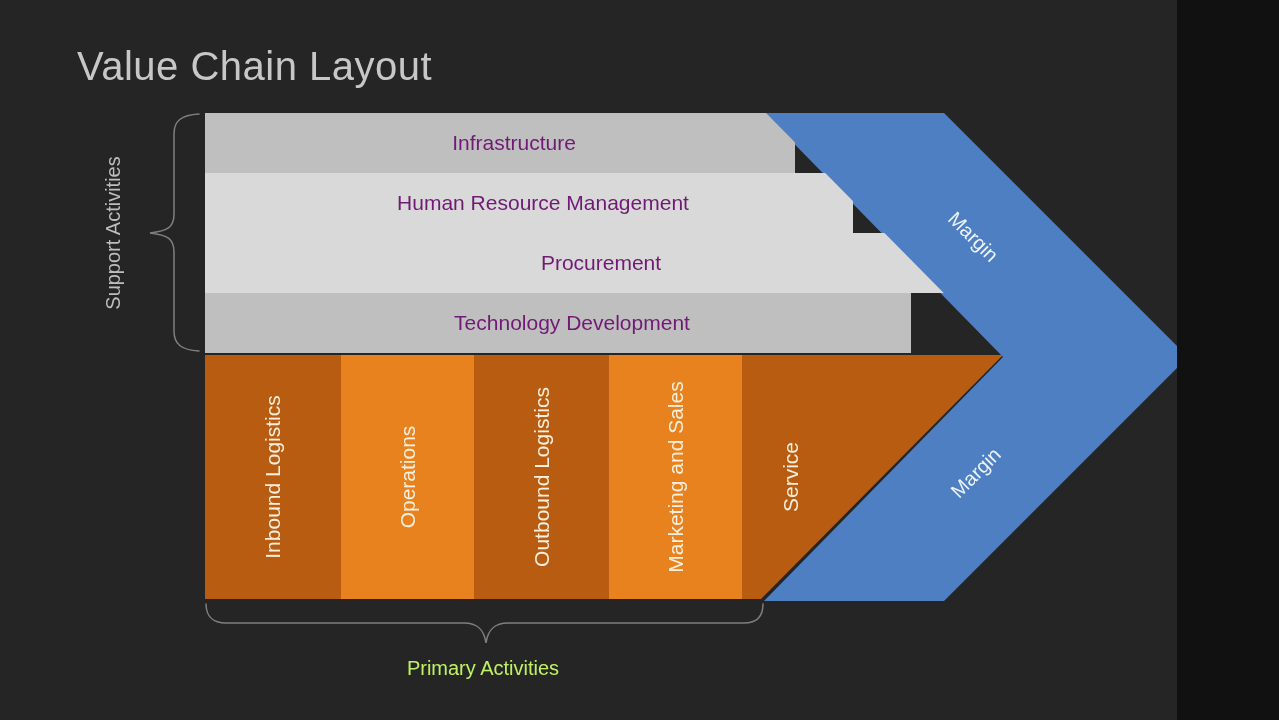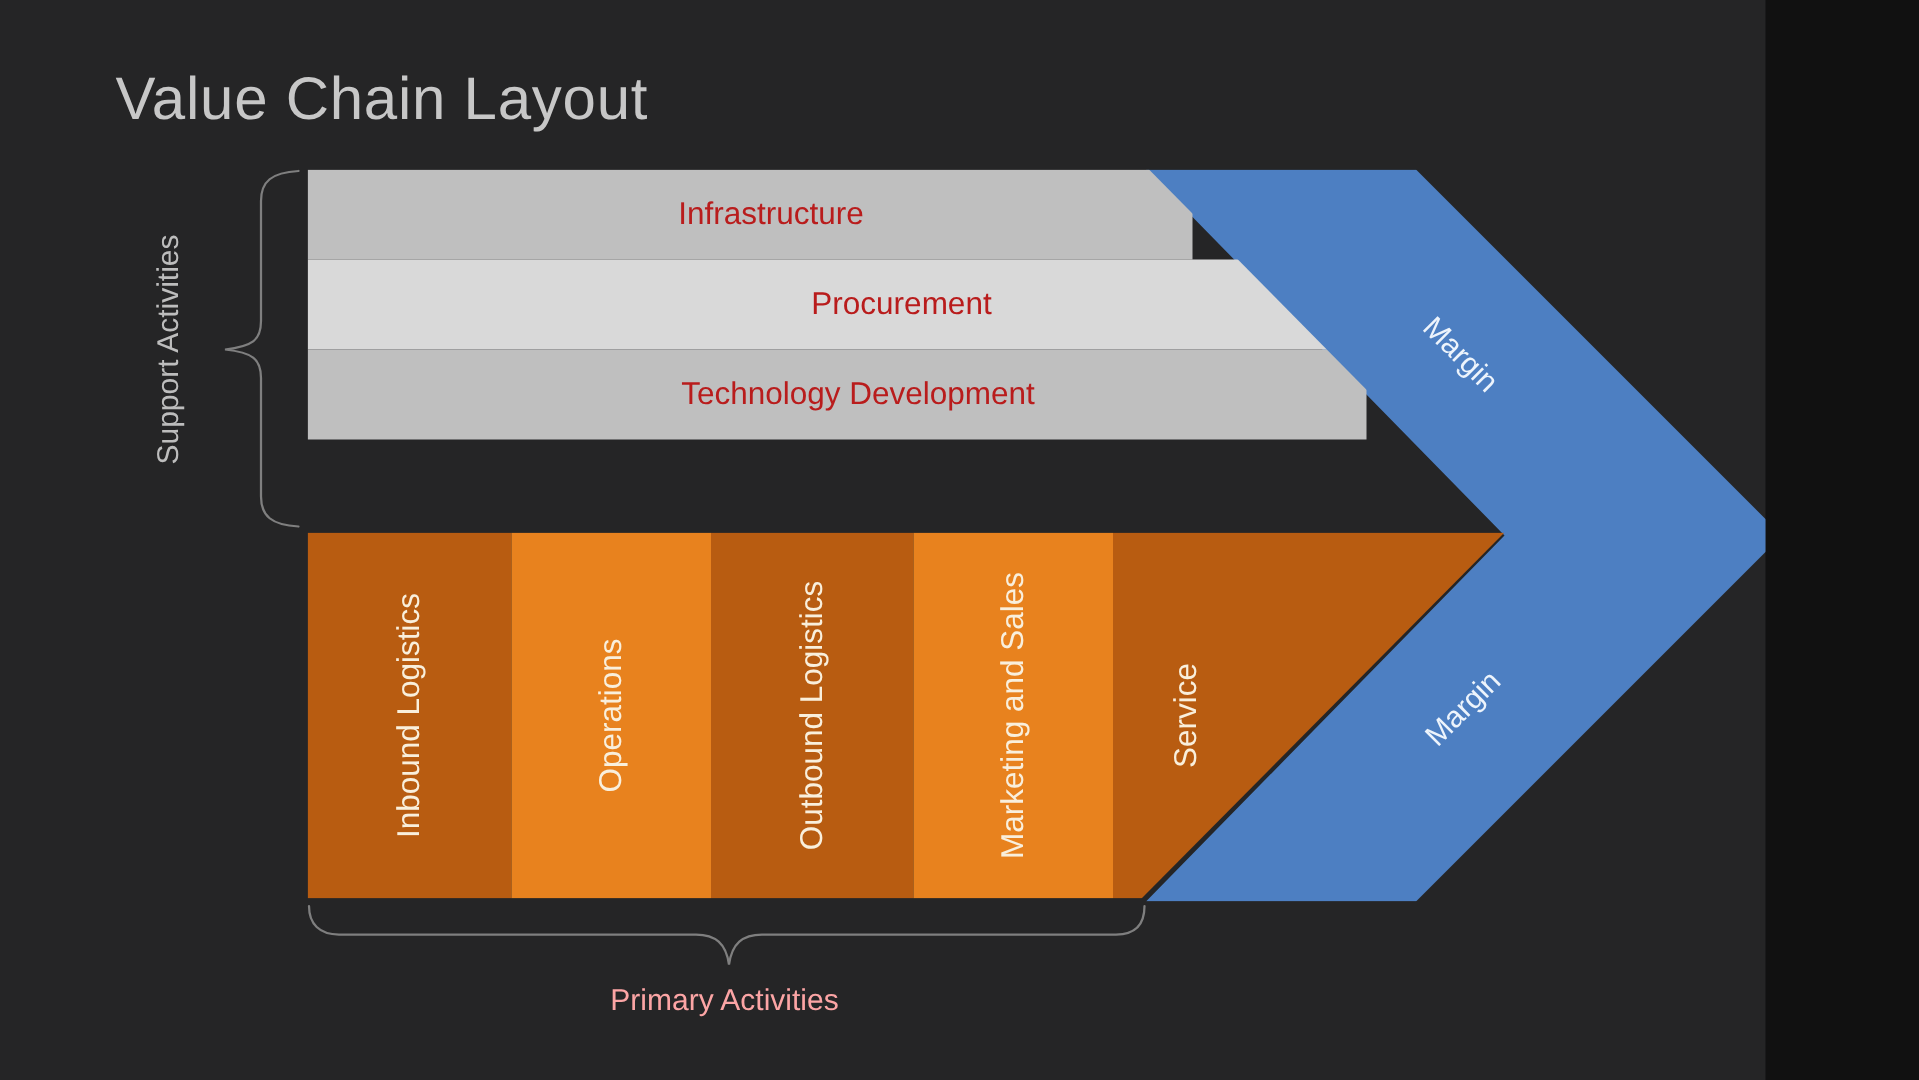--- a/index.html
+++ b/index.html
@@ -24,21 +24,21 @@
   .margin-upper{left:209px;top:124px;transform:translate(-50%,-50%) rotate(45deg);}
   .margin-lower{left:212px;top:360px;transform:translate(-50%,-50%) rotate(-45deg);}
   
   .support-block{
     position:absolute;left:205px;top:113px;width:798px;height:240px;
     clip-path:polygon(0px 0px,561px 0px,798px 240px,0px 240px);
   }
   .support-row{
     height:60px;display:flex;align-items:center;justify-content:center;
     box-sizing:border-box;padding-left:28px;
-    color:#b91c1c;font-size:21px;white-space:nowrap;
+    color:#701a75;font-size:21px;white-space:nowrap;
   }
   .row-0{width:590px;background:#bfbfbf;}
   .row-1{width:648px;background:#d9d9d9;}
   .row-2{width:706px;background:#bfbfbf;}
   .row-3{width:764px;background:#d9d9d9;}
   
   .primary-block{
     position:absolute;left:205px;top:355px;width:798px;height:244px;
     clip-path:polygon(0px 0px,798px 0px,556px 244px,0px 244px);
   }
@@ -56,38 +56,39 @@
   .col-4 .col-label{left:49px;}
   
   .support-caption{
     position:absolute;left:113px;top:233px;
     transform:translate(-50%,-50%) rotate(-90deg);
     color:#bdbdbd;font-size:20px;white-space:nowrap;
   }
   .primary-caption{
     position:absolute;left:483px;top:668px;
     transform:translate(-50%,-50%);
-    color:#fca5a5;font-size:20px;white-space:nowrap;
+    color:#bef264;font-size:20px;white-space:nowrap;
   }
   .braces{position:absolute;left:0;top:0;pointer-events:none;}
 </style>
 </head>
 <body>
 
 <div class="slide">
 
   <div class="title">Value Chain Layout</div>
 
   <div class="chevron">
     <span class="margin-label margin-upper">Margin</span>
     <span class="margin-label margin-lower">Margin</span>
   </div>
 
   <div class="support-block">
     <div class="support-row row-0">Infrastructure</div>
+    <div class="support-row row-1">Human Resource Management</div>
     <div class="support-row row-3">Procurement</div>
     <div class="support-row row-2">Technology Development</div>
   </div>
 
   <div class="primary-block">
     <div class="col col-0">
       <span class="col-label">Inbound Logistics</span>
     </div>
     <div class="col col-1">
       <span class="col-label">Operations</span>

